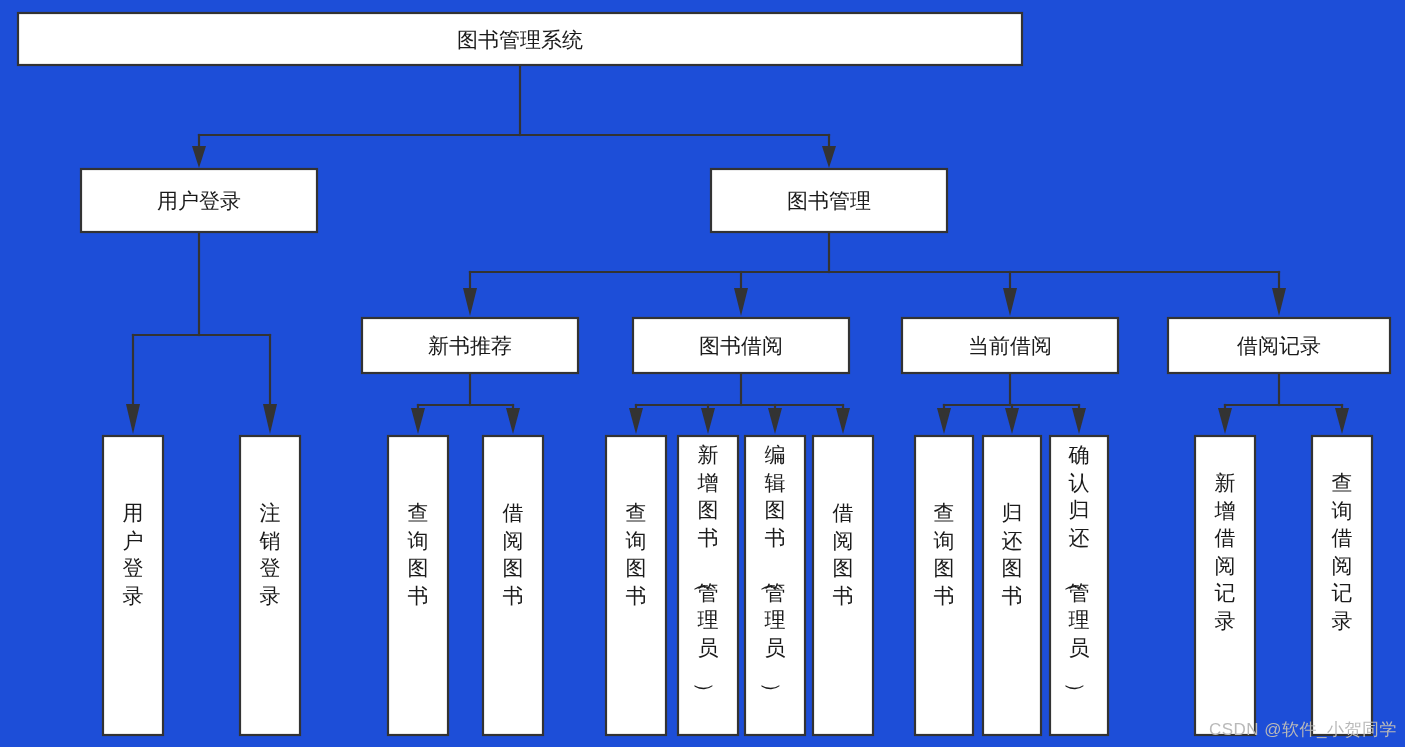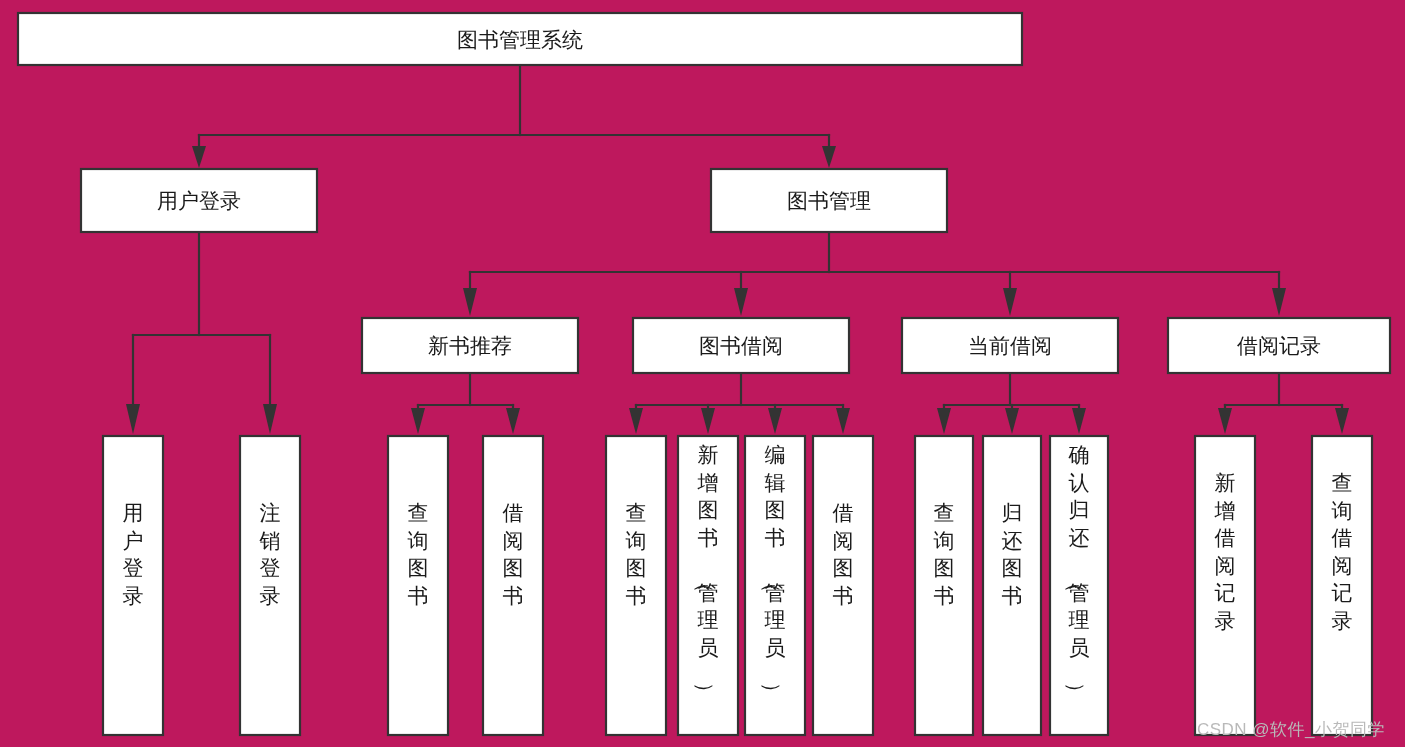--- a/index.html
+++ b/index.html
@@ -10,21 +10,21 @@
   body {
     width: 1405px;
     height: 747px;
     font-family: "Liberation Sans", "DejaVu Sans", sans-serif;
     overflow: hidden;
   }
   #diagram-root {
     position: relative;
     width: 1405px;
     height: 747px;
-    background: #be185d;
+    background: #1d4ed8;
   }
   svg#flow-svg {
     position: absolute;
     left: 0;
     top: 0;
     width: 1405px;
     height: 747px;
     display: block;
   }
   .node-box {
@@ -50,21 +50,21 @@
     dominant-baseline: middle;
   }
   .node-label-vert {
     fill: #1a1a1a;
     font-family: "Liberation Sans", "DejaVu Sans", sans-serif;
     font-size: 21px;
     text-anchor: middle;
   }
   .watermark-text {
     position: absolute;
-    right: 20px;
+    right: 8px;
     bottom: 6px;
     font-family: "Liberation Sans", "DejaVu Sans", sans-serif;
     font-size: 17px;
     color: #b9b9b9;
     letter-spacing: 0.5px;
     white-space: nowrap;
     pointer-events: none;
   }
 </style>
 </head>

